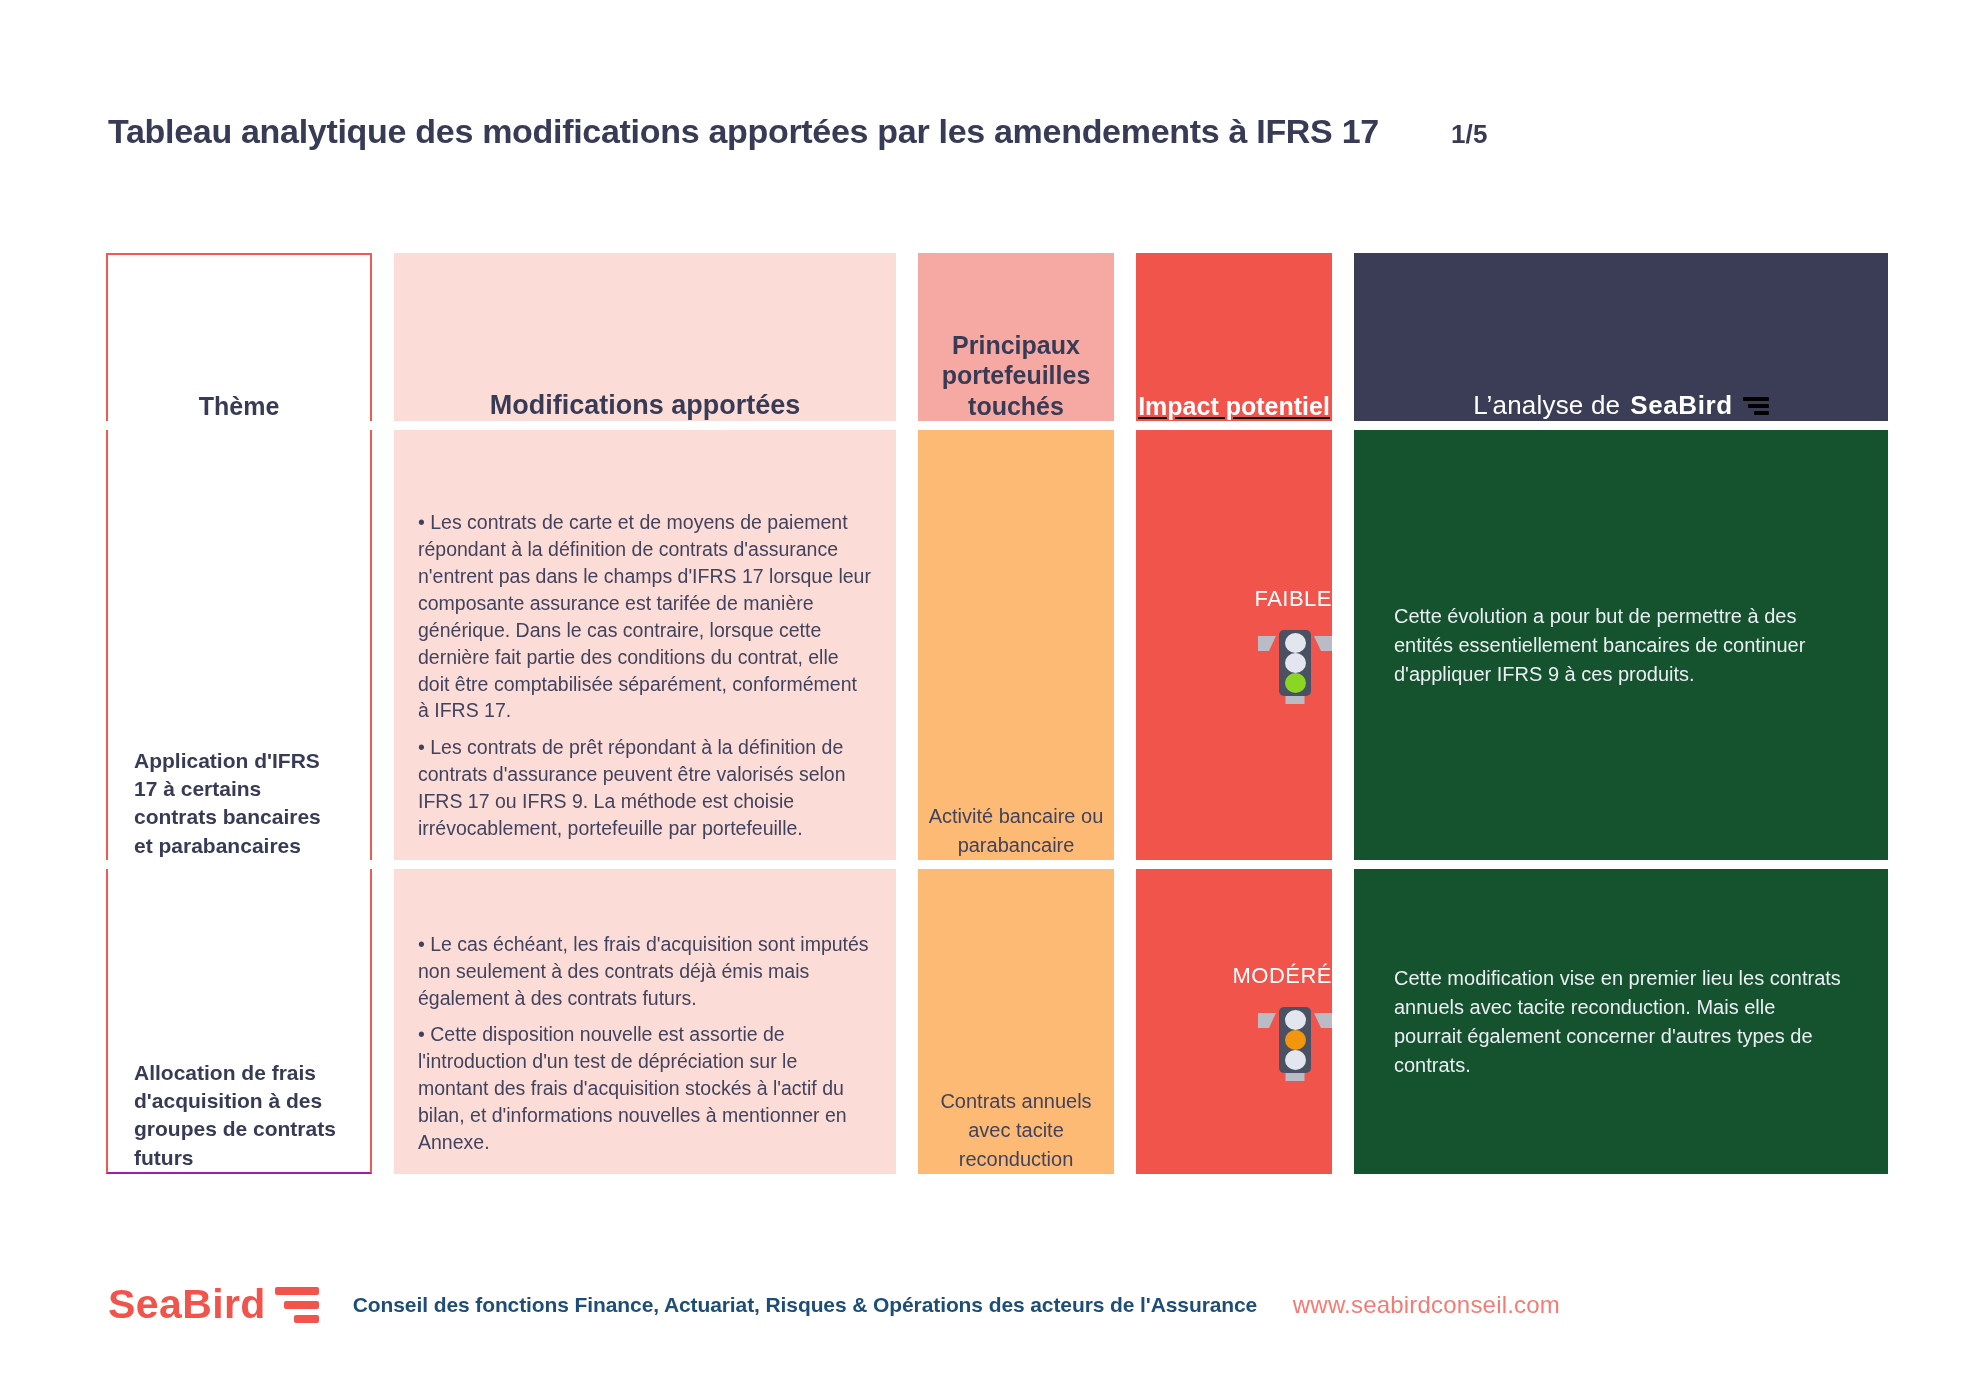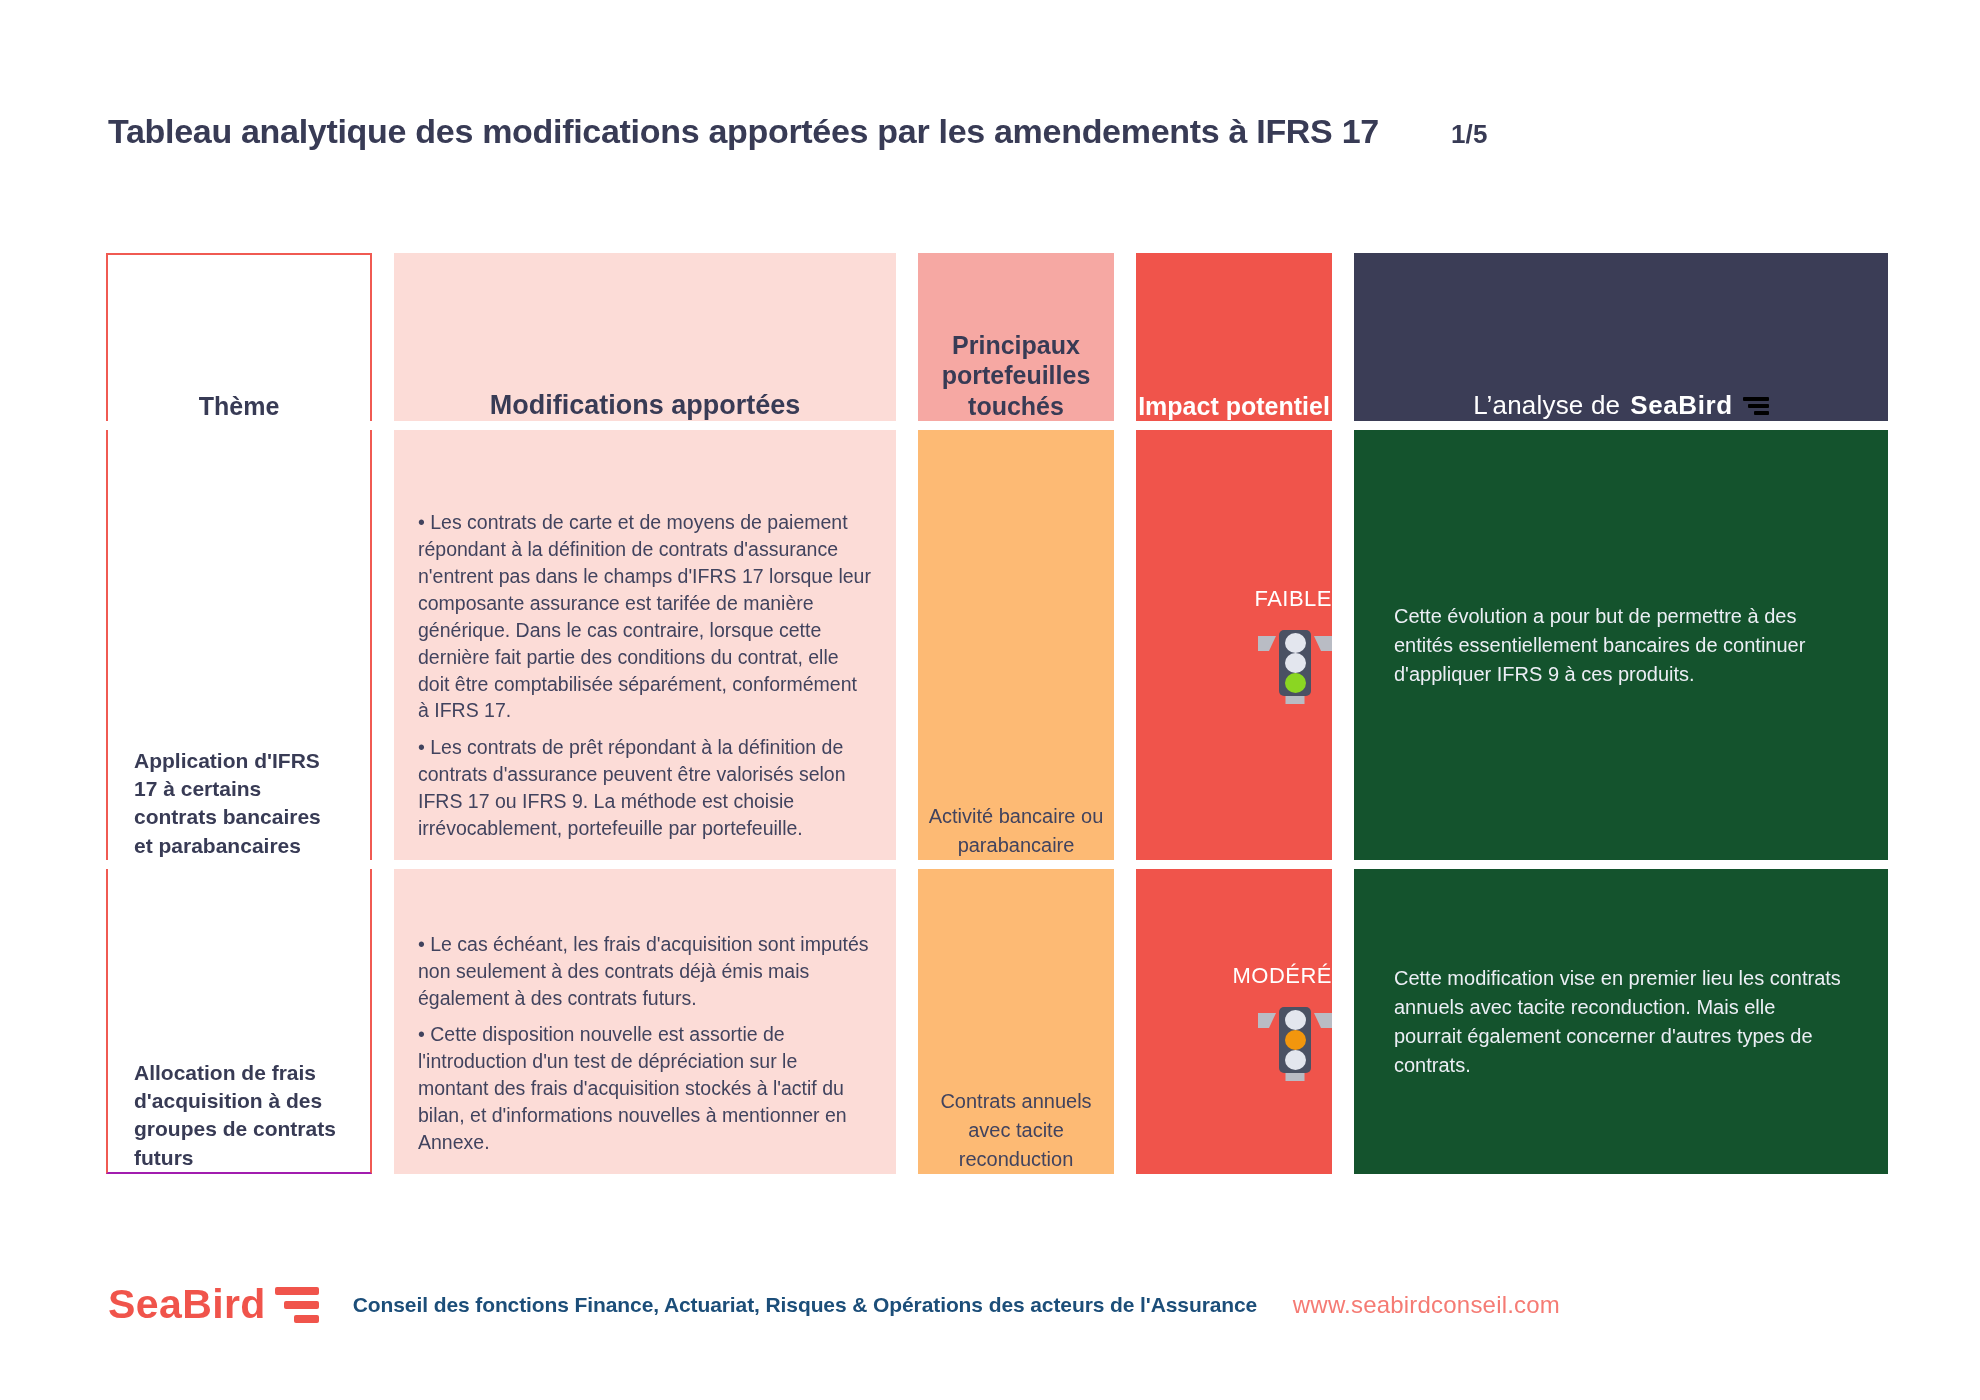--- a/index.html
+++ b/index.html
@@ -103,20 +103,21 @@
   }
   .hdr-portf .hdr-text {
     font-size: 25px;
     font-weight: 700;
     color: #383b55;
     line-height: 1.22;
   }
 
   .hdr-impact {
     background: #f0544b;
+    text-decoration: underline;
   }
   .hdr-impact .hdr-text {
     font-size: 25px;
     font-weight: 700;
     color: #ffffff;
     line-height: 1.22;
   }
 
   .hdr-analysis {
     background: #3b3d56;

